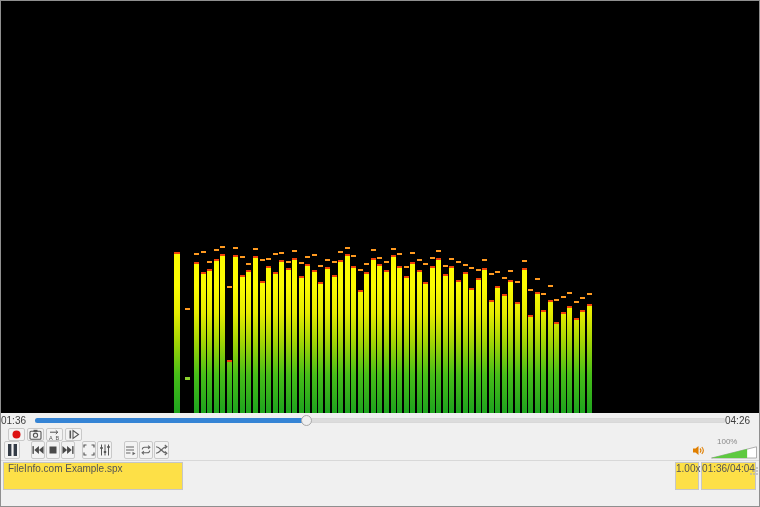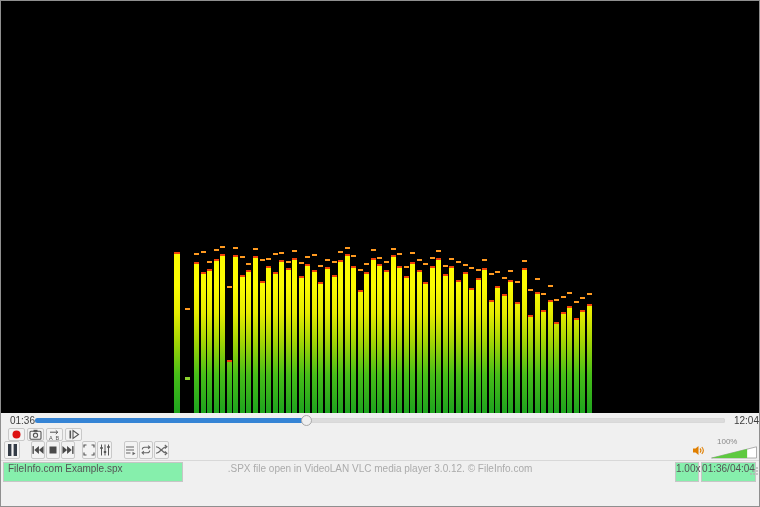--- a/index.html
+++ b/index.html
@@ -18,36 +18,36 @@
   .menubar{height:15px;background:#ffffff;display:flex;align-items:center;padding-left:2px;}
   .menu-item{font-size:11px;color:#222;padding:0 8px;line-height:15px;cursor:default;}
   .menu-item .mn{text-decoration:underline;}
   
   .video{position:relative;height:412px;background:#000;overflow:hidden;}
   .sbar{position:absolute;bottom:0;border-top:2px solid #f04208;
         background:linear-gradient(to top,#1ea31e 0px,#46bd18 38px,#a4d504 72px,#e6ec00 100px,#fbfb02 128px);}
   .speak{position:absolute;height:2px;}
   
   .seekrow{height:15px;background:#f0f0f0;display:flex;align-items:center;}
-  .seektime{font-size:10px;color:#3c3c3c;width:34px;text-align:right;flex:0 0 auto;}
+  .seektime{font-size:10px;color:#3c3c3c;width:34px;text-align:left;flex:0 0 auto;}
   .seektrack{position:relative;flex:1;height:5px;background:#dcdcdc;border-radius:3px;box-shadow:inset 0 0 1px #bbb;}
   .seekfill{position:absolute;left:0;top:0;height:5px;border-radius:3px;}
   .seekhandle{position:absolute;top:-3px;width:11px;height:11px;border-radius:50%;
               background:#efefef;border:1px solid #a9a9a9;box-sizing:border-box;}
   
   .controls{position:relative;height:32px;background:#f0f0f0;}
   .cbtn{position:absolute;box-sizing:border-box;border:1px solid #c9c9c9;border-radius:2px;background:#f3f3f3;
         display:flex;align-items:center;justify-content:center;}
   .row1{top:0;height:13px;}
   .row2{top:13px;height:18px;}
   .vol-label{position:absolute;font-size:8px;color:#8a8a8a;}
   
   .statusbar{position:relative;height:16px;background:#f0f0f0;border-top:1px solid #d8d8d8;box-sizing:border-box;}
-  .stpanel{position:absolute;top:1px;height:20px;box-sizing:border-box;border:1px solid #c6c6c6;
-           font-size:10px;color:#555;line-height:11px;background:#86efac;}
+  .stpanel{position:absolute;top:1px;height:28px;box-sizing:border-box;border:1px solid #c6c6c6;
+           font-size:10px;color:#555;line-height:11px;background:#fde047;}
   .stmsg{position:absolute;left:0;right:0;top:2px;text-align:center;font-size:10px;color:#ababab;}
   svg{display:block;}
 </style>
 </head>
 <body>
 
 <div class="window">
 
 
 
@@ -180,21 +180,21 @@
         <div class="speak" style="left: 184px; width: 5px; height: 3px; bottom: 33px; background: rgb(139, 210, 46);"></div>
       </div>
   </div>
 
   <div class="seekrow">
     <span class="seektime">01:36</span>
     <div class="seektrack">
       <div class="seekfill" id="seekfill" style="width: 39.3%; background: rgb(53, 132, 213);"></div>
       <div class="seekhandle" id="seekhandle" style="left: calc(39.3% - 5px);"></div>
     </div>
-    <span class="seektime">12:04</span>
+    <span class="seektime">04:26</span>
   </div>
 
   <div class="controls">
 
     <div class="cbtn row1" style="left:7px;width:17px;">
       <svg width="9" height="9" viewBox="0 0 9 9">
           <circle cx="4.5" cy="4.5" r="4" fill="#dd1111"></circle>
         </svg>
     </div>
     <div class="cbtn row1" style="left:26px;width:17px;">
@@ -285,21 +285,20 @@
     <span style="position:absolute;left:710px;top:18px;">
       <svg width="47" height="13" viewBox="0 0 47 13">
         <polygon points="0.5,12 45.5,12 45.5,0.8" fill="#ffffff" stroke="#9a9a9a" stroke-width="0.8"></polygon>
         <polygon id="volfill" points="0.5,12 36.1,12 36.1,3.0" fill="#5ec940"></polygon>
       </svg>
     </span>
   </div>
 
   <div class="statusbar">
     <div class="stpanel" style="left:2px;width:180px;padding-left:4px;">FileInfo.com Example.spx</div>
-    <div class="stmsg">.SPX file open in VideoLAN VLC media player 3.0.12. © FileInfo.com</div>
     <div class="stpanel" style="left:674px;width:24px;text-align:center;">1.00x</div>
     <div class="stpanel" style="left:700px;width:55px;text-align:center;">01:36/04:04</div>
     <span style="position:absolute;right:1px;bottom:1px;">
       <svg width="8" height="8" viewBox="0 0 8 8">
         <g fill="#b0b0b0">
             <circle cx="7" cy="1" r="0.9"></circle>
             <circle cx="7" cy="4" r="0.9"></circle>
             <circle cx="7" cy="7" r="0.9"></circle>
             <circle cx="4" cy="4" r="0.9"></circle>
             <circle cx="4" cy="7" r="0.9"></circle>

